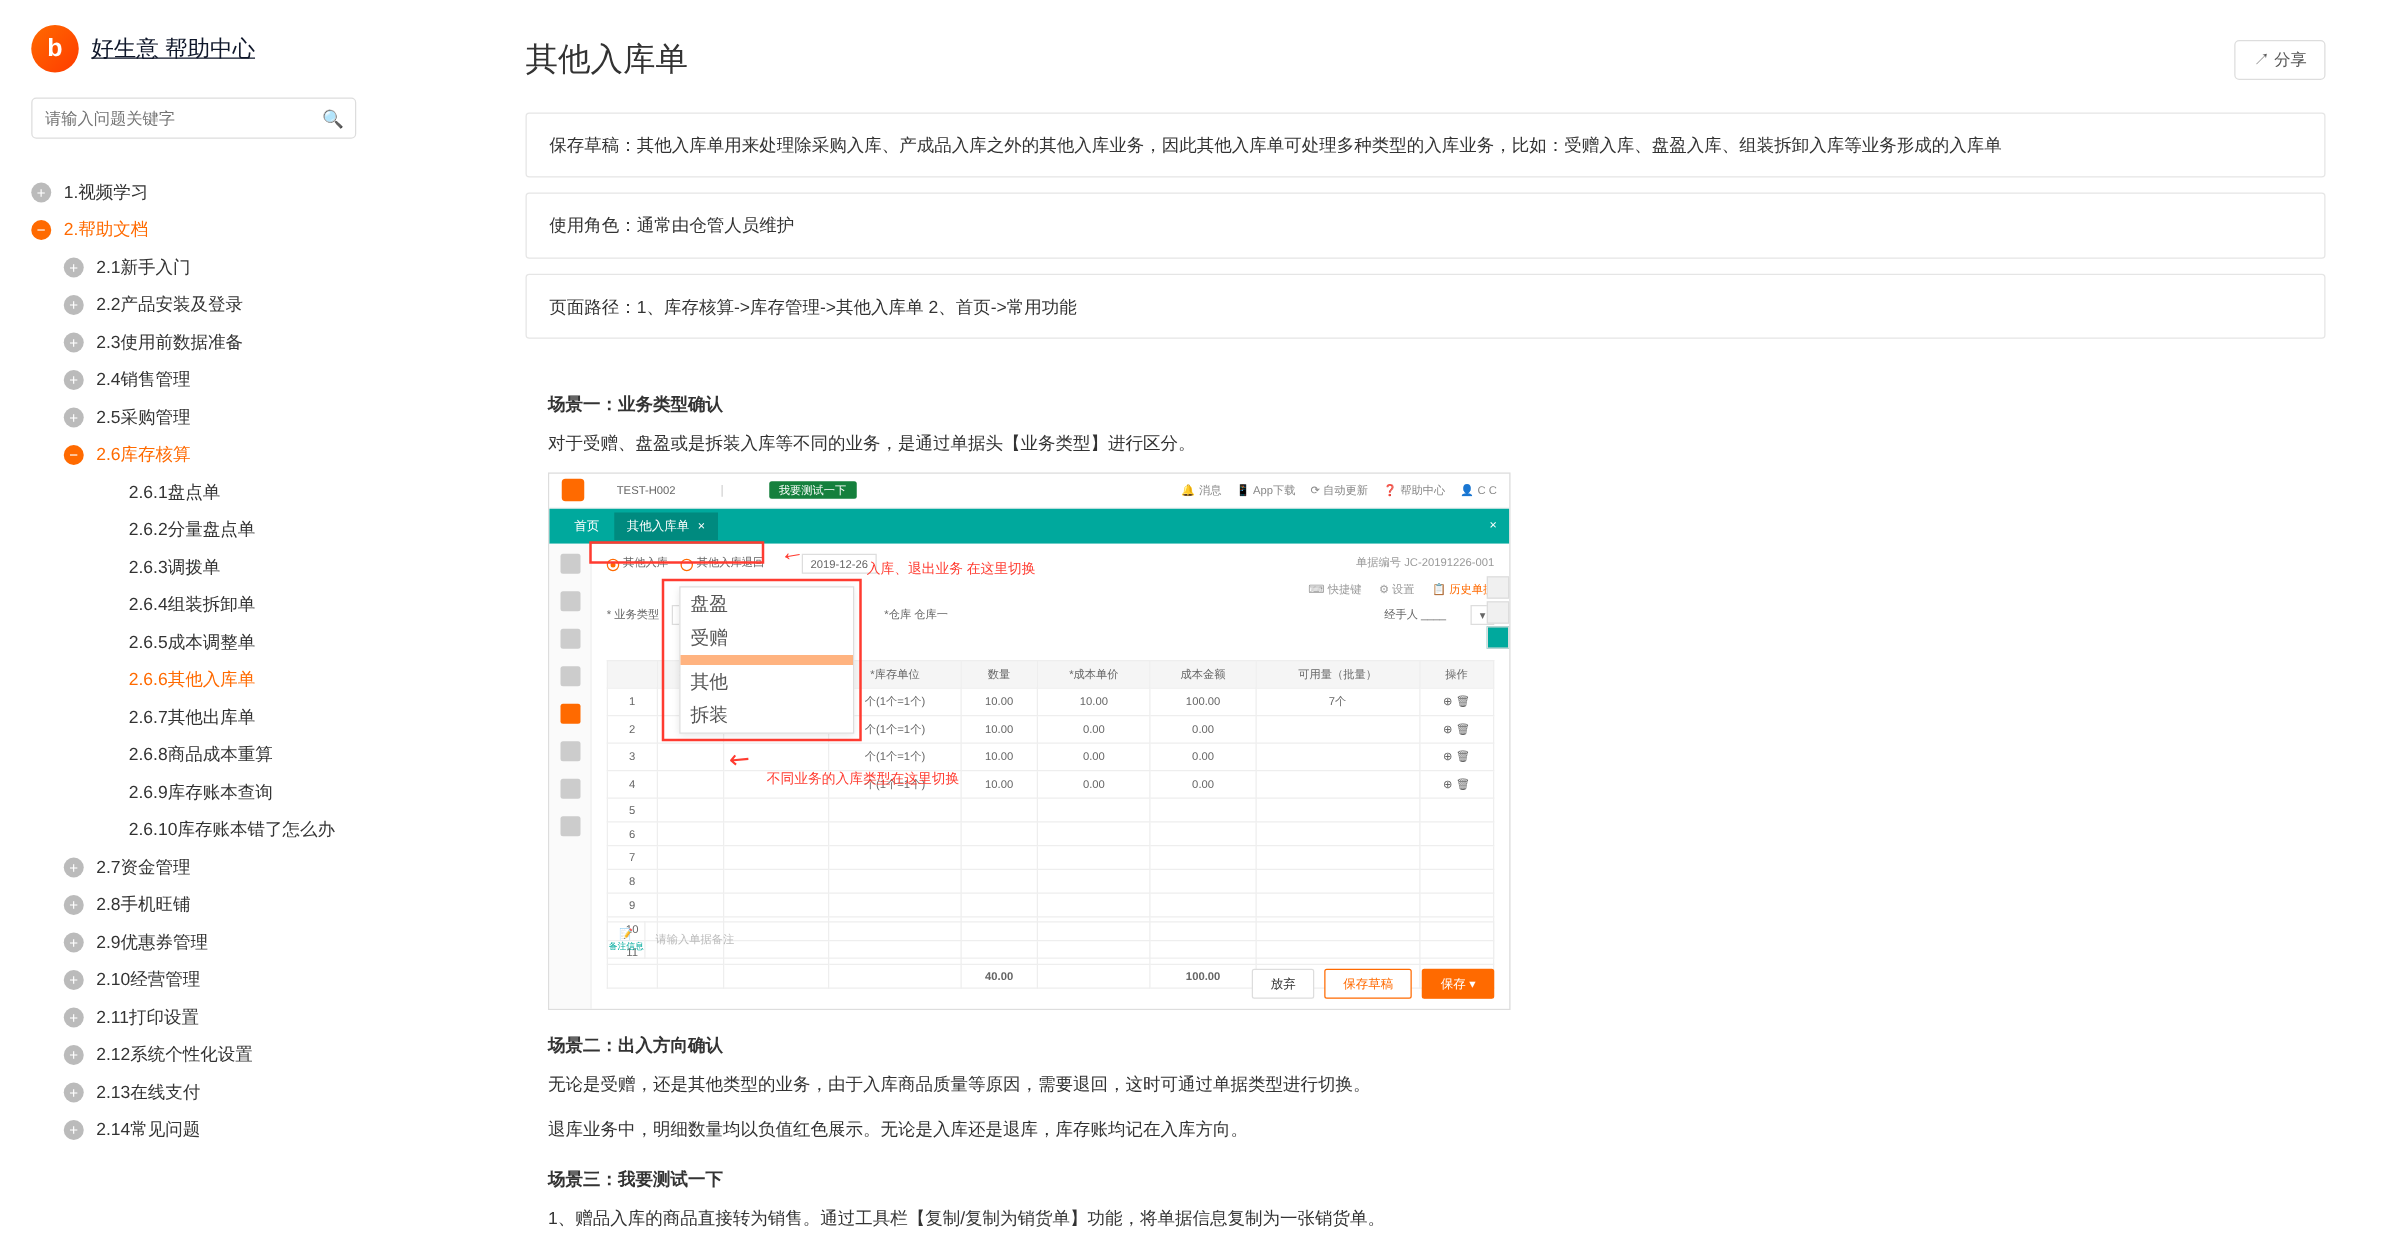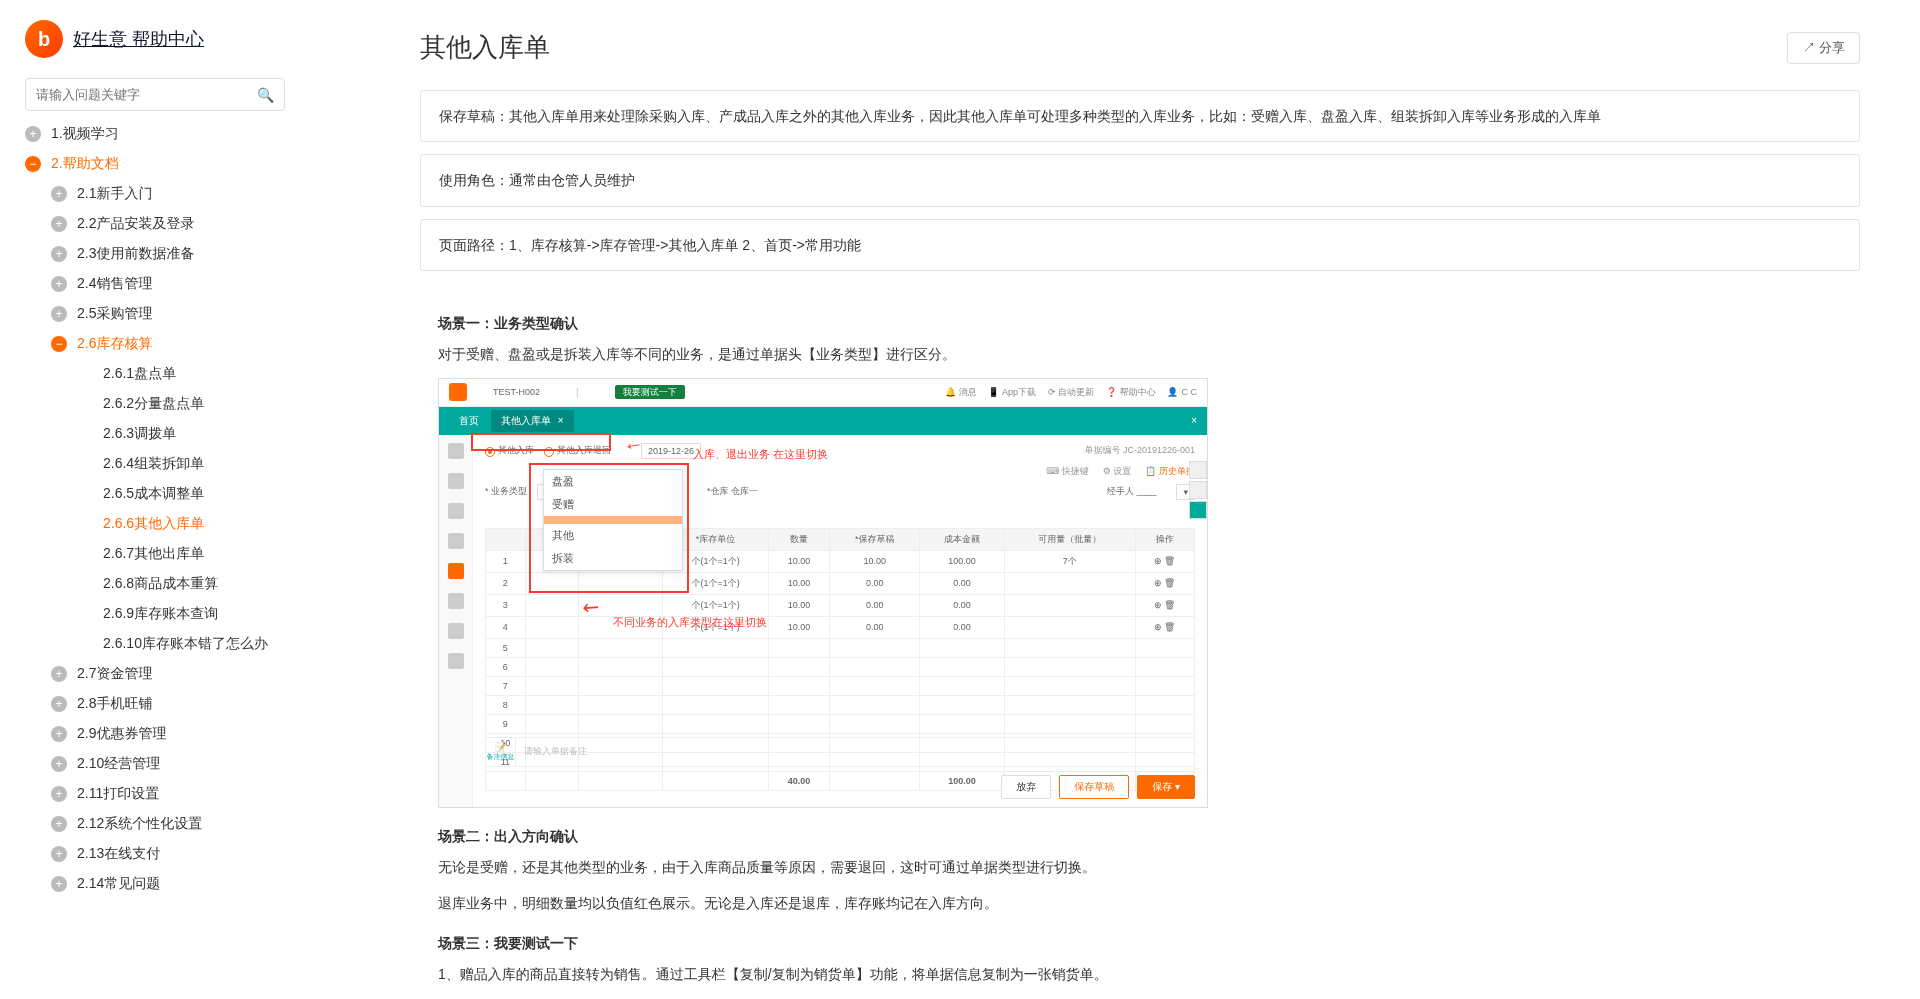--- a/index.html
+++ b/index.html
@@ -2,21 +2,21 @@
 <html><head>
 <meta charset="utf-8">
 <style>
 * { margin: 0; padding: 0; box-sizing: border-box; }
 body { font-family: "Microsoft YaHei", Arial, sans-serif; font-size: 14px; color: #333; background: #fff; }
 .container { display: flex; width: 1920px; height: 999px; }
 .sidebar { width: 310px; padding: 20px 25px; border-right: 0; flex-shrink: 0; overflow-y: auto; }
 .logo-row { display: flex; align-items: center; margin-bottom: 20px; }
 .logo { width: 38px; height: 38px; border-radius: 50%; background: linear-gradient(135deg,#ff6a00,#ff3b00); display: flex; align-items: center; justify-content: center; color: #fff; font-weight: bold; font-size: 20px; margin-right: 10px; }
 .logo-text { font-size: 18px; font-weight: 500; color: #0f172a; text-decoration: underline; }
-.search-box { position: relative; margin-bottom: 8px; }
+.search-box { position: relative; margin-bottom: 28px; }
 .search-box input { width: 100%; padding: 8px 32px 8px 10px; border: 1px solid #ddd; border-radius: 4px; font-size: 13px; outline: none; }
 .search-box .sicon { position: absolute; right: 10px; top: 50%; transform: translateY(-50%); color: #888; font-size: 14px; }
 .nav-item { display: flex; align-items: center; padding: 6px 0; cursor: pointer; font-size: 14px; color: #333; }
 .nav-item .plus { width: 16px; height: 16px; border-radius: 50%; background: #bbb; color: #fff; font-size: 12px; display: flex; align-items: center; justify-content: center; margin-right: 10px; flex-shrink: 0; line-height: 1; }
 .nav-item.open .plus { background: #ff6a00; }
 .nav-item.active { color: #ff6a00; }
 .nav-sub { padding-left: 26px; }
 .nav-sub2 { padding-left: 52px; }
 .nav-sub2 .nav-item { padding: 6px 0; }
 .nav-sub2 .nav-item.active { color: #ff6a00; }
@@ -47,21 +47,21 @@
 .ss-radio { display:inline-flex; align-items:flex-end; gap:3px;}
 .ss-radio-dot { width:10px; height:10px; border:1px solid #ff6a00; border-radius:50%; display:inline-block; position:relative;}
 .ss-radio-dot.on::after{content:""; position:absolute; inset:2px; background:#ff6a00; border-radius:50%;}
 .ss-redbox1 { border: 2px solid #ff3b30; position: absolute; }
 .ss-redtext { color: #ff3b30; font-size: 11px; position: absolute; }
 .ss-arrow { position: absolute; color: #ff3b30; font-size: 20px; }
 .ss-table { width: 100%; border-collapse: collapse; font-size: 9px; margin-top: 28px; }
 .ss-table th { background: #f5f5f5; padding: 4px 6px; color: #666; font-weight: normal; border: 1px solid #eee; }
 .ss-table td { padding: 4px 6px; border: 1px solid #eee; text-align: center; color: #666; height: 18px; }
 .ss-dropdown { position: absolute; left: 70px; top: 34px; width: 140px; background: #fff; border: 1px solid #ddd; box-shadow: 0 2px 6px rgba(0,0,0,0.1); z-index: 5; }
-.ss-dropdown-item { padding: 4px 8px; font-size: 11px; color: #555; }
+.ss-dropdown-item { padding: 4px 8px; font-size: 15px; color: #555; }
 .ss-dropdown-item.hl { background: #ffb380; color: #fff; }
 .ss-bottom { position: absolute; bottom: 8px; right: 12px; display: flex; gap: 8px; }
 .ss-btn { padding: 4px 14px; font-size: 10px; border: 1px solid #ddd; background: #fff; border-radius: 2px; }
 .ss-btn.orange-o { border-color: #ff6a00; color: #ff6a00; }
 .ss-btn.orange { background: #ff6a00; color: #fff; border-color: #ff6a00; }
 .ss-memo { position:absolute; bottom:40px; left:12px; right:12px; height:30px; border:1px solid #eee; display:flex; align-items:center;}
 .ss-memo-icon { width:30px; height:30px; display:flex; align-items:center; justify-content:center; color:#00a99d; font-size:9px; border-right:1px solid #eee; flex-direction:column;}
 .ss-memo-input { flex:1; padding:0 8px; color:#bbb; font-size:9px;}
 .ss-rside { position:absolute; right:0; top:26px; width:18px; display:flex; flex-direction:column; gap:2px;}
 .ss-rside-btn { width:18px; height:18px; background:#f0f0f0; border:1px solid #ddd;}
@@ -272,21 +272,21 @@
           </div>
 
           <table class="ss-table">
             <tbody>
                 <tr>
                   <th></th>
                   <th>操作</th>
                   <th>规格型号</th>
                   <th>*库存单位</th>
                   <th>数量</th>
-                  <th>*保存草稿</th>
+                  <th>*成本单价</th>
                   <th>成本金额</th>
                   <th>可用量（批量）</th>
                   <th>操作</th>
                 </tr>
             <tr>
                   <td>1</td>
                   <td></td>
                   <td></td>
                   <td>个(1个=1个)</td>
                   <td>10.00</td>

